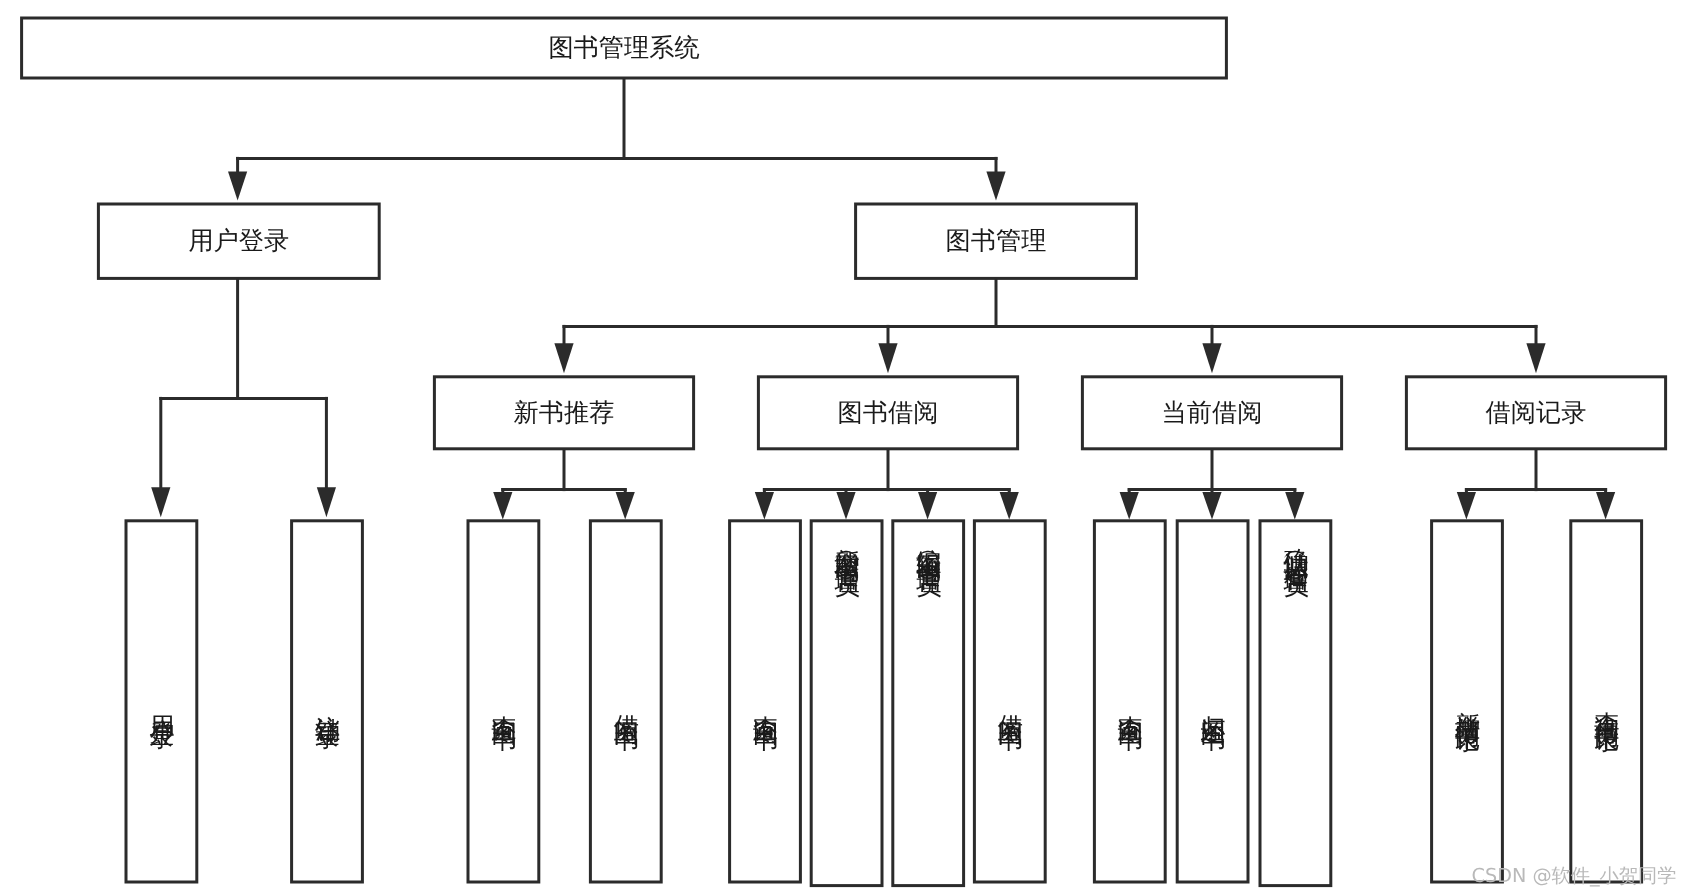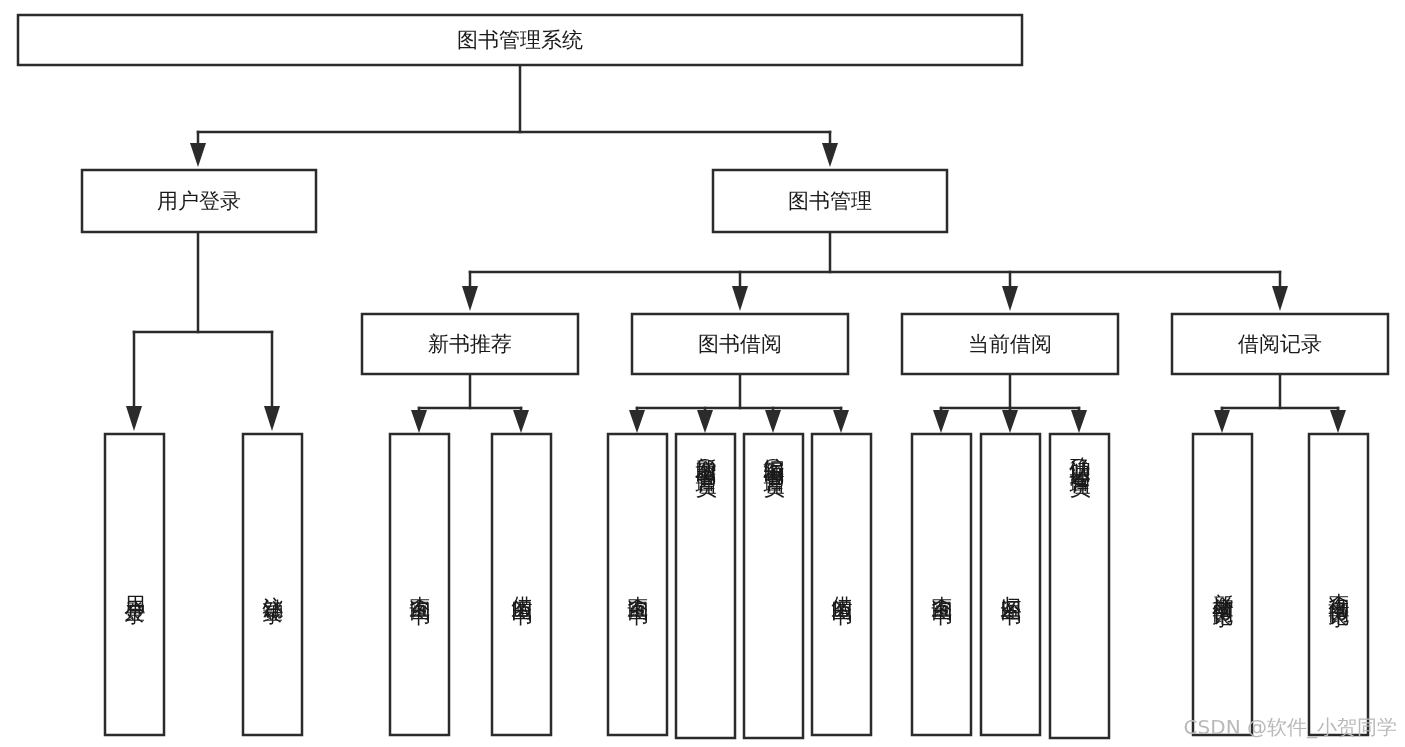--- a/index.html
+++ b/index.html
@@ -46,21 +46,21 @@
   }
   .arrow-head {
     fill: #2b2b2b;
     stroke: none;
   }
   .watermark {
     position: absolute;
     right: 8px;
     bottom: 6px;
     font-family: "DejaVu Sans", "Liberation Sans", sans-serif;
-    font-size: 20px;
+    font-size: 16px;
     color: #b9b9b9;
     white-space: nowrap;
     user-select: none;
     text-align: center;
   }
 </style>
 </head>
 <body>
 
 <div id="diagram-root">

